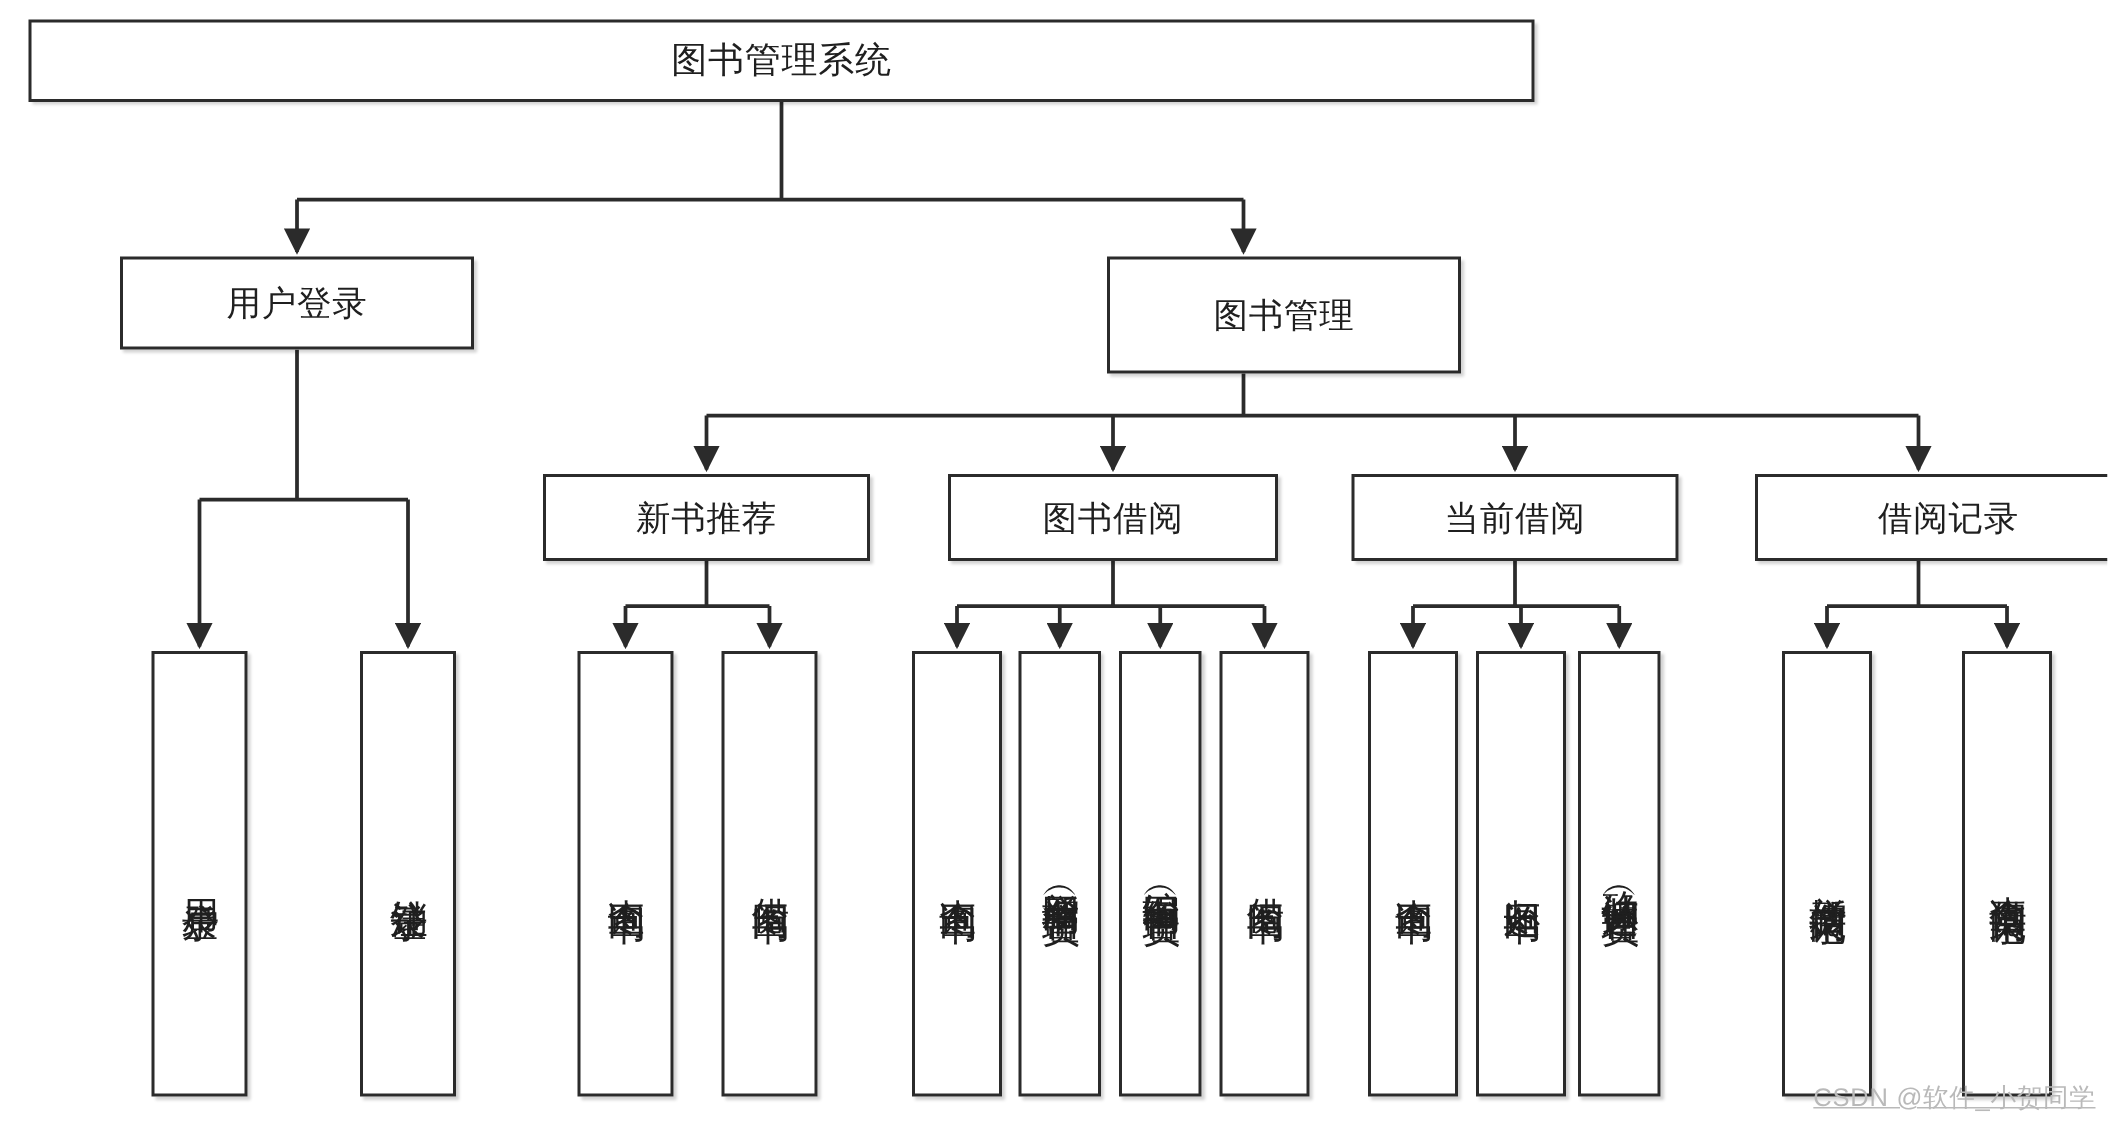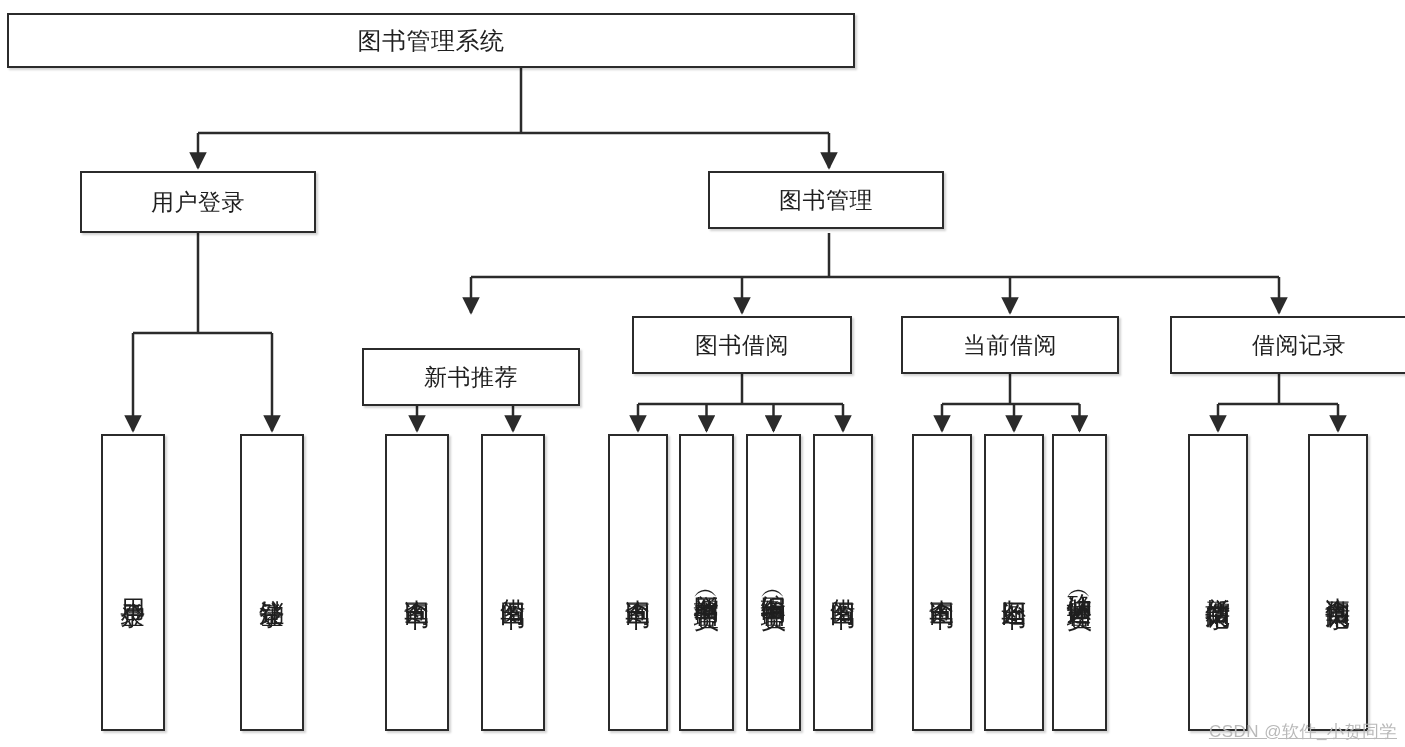--- a/index.html
+++ b/index.html
@@ -97,32 +97,32 @@
         <path d="M 1010 374 L 1010 404 M 942 404 L 1079.5 404"></path>
         <path d="M 942 404 L 942 431" marker-end="url(#arrow)"></path>
         <path d="M 1014 404 L 1014 431" marker-end="url(#arrow)"></path>
         <path d="M 1079.5 404 L 1079.5 431" marker-end="url(#arrow)"></path>
         <path d="M 1279 374 L 1279 404 M 1218 404 L 1338 404"></path>
         <path d="M 1218 404 L 1218 431" marker-end="url(#arrow)"></path>
         <path d="M 1338 404 L 1338 431" marker-end="url(#arrow)"></path>
       </g>
   </svg>
 
-  <div class="node root" style="left: 7px; top: 13px; width: 848px; height: 55px;">
+  <div class="node root" style="left: 19px; top: 13px; width: 1004px; height: 55px;">
     <span class="label">图书管理系统</span>
   </div>
 
   <div class="node l2" style="left: 80px; top: 171px; width: 236px; height: 62px;">
     <span class="label">用户登录</span>
   </div>
-  <div class="node l2" style="left: 708px; top: 171px; width: 236px; height: 58px;">
+  <div class="node l2" style="left: 738px; top: 171px; width: 236px; height: 78px;">
     <span class="label">图书管理</span>
   </div>
 
-  <div class="node l3" style="left: 362px; top: 316px; width: 218px; height: 58px; margin-top: 32px;">
+  <div class="node l3" style="left: 362px; top: 316px; width: 218px; height: 58px;">
     <span class="label">新书推荐</span>
   </div>
   <div class="node l3" style="left: 632px; top: 316px; width: 220px; height: 58px;">
     <span class="label">图书借阅</span>
   </div>
   <div class="node l3" style="left: 901px; top: 316px; width: 218px; height: 58px;">
     <span class="label">当前借阅</span>
   </div>
   <div class="node l3" style="left: 1170px; top: 316px; width: 258px; height: 58px;">
     <span class="label">借阅记录</span>

